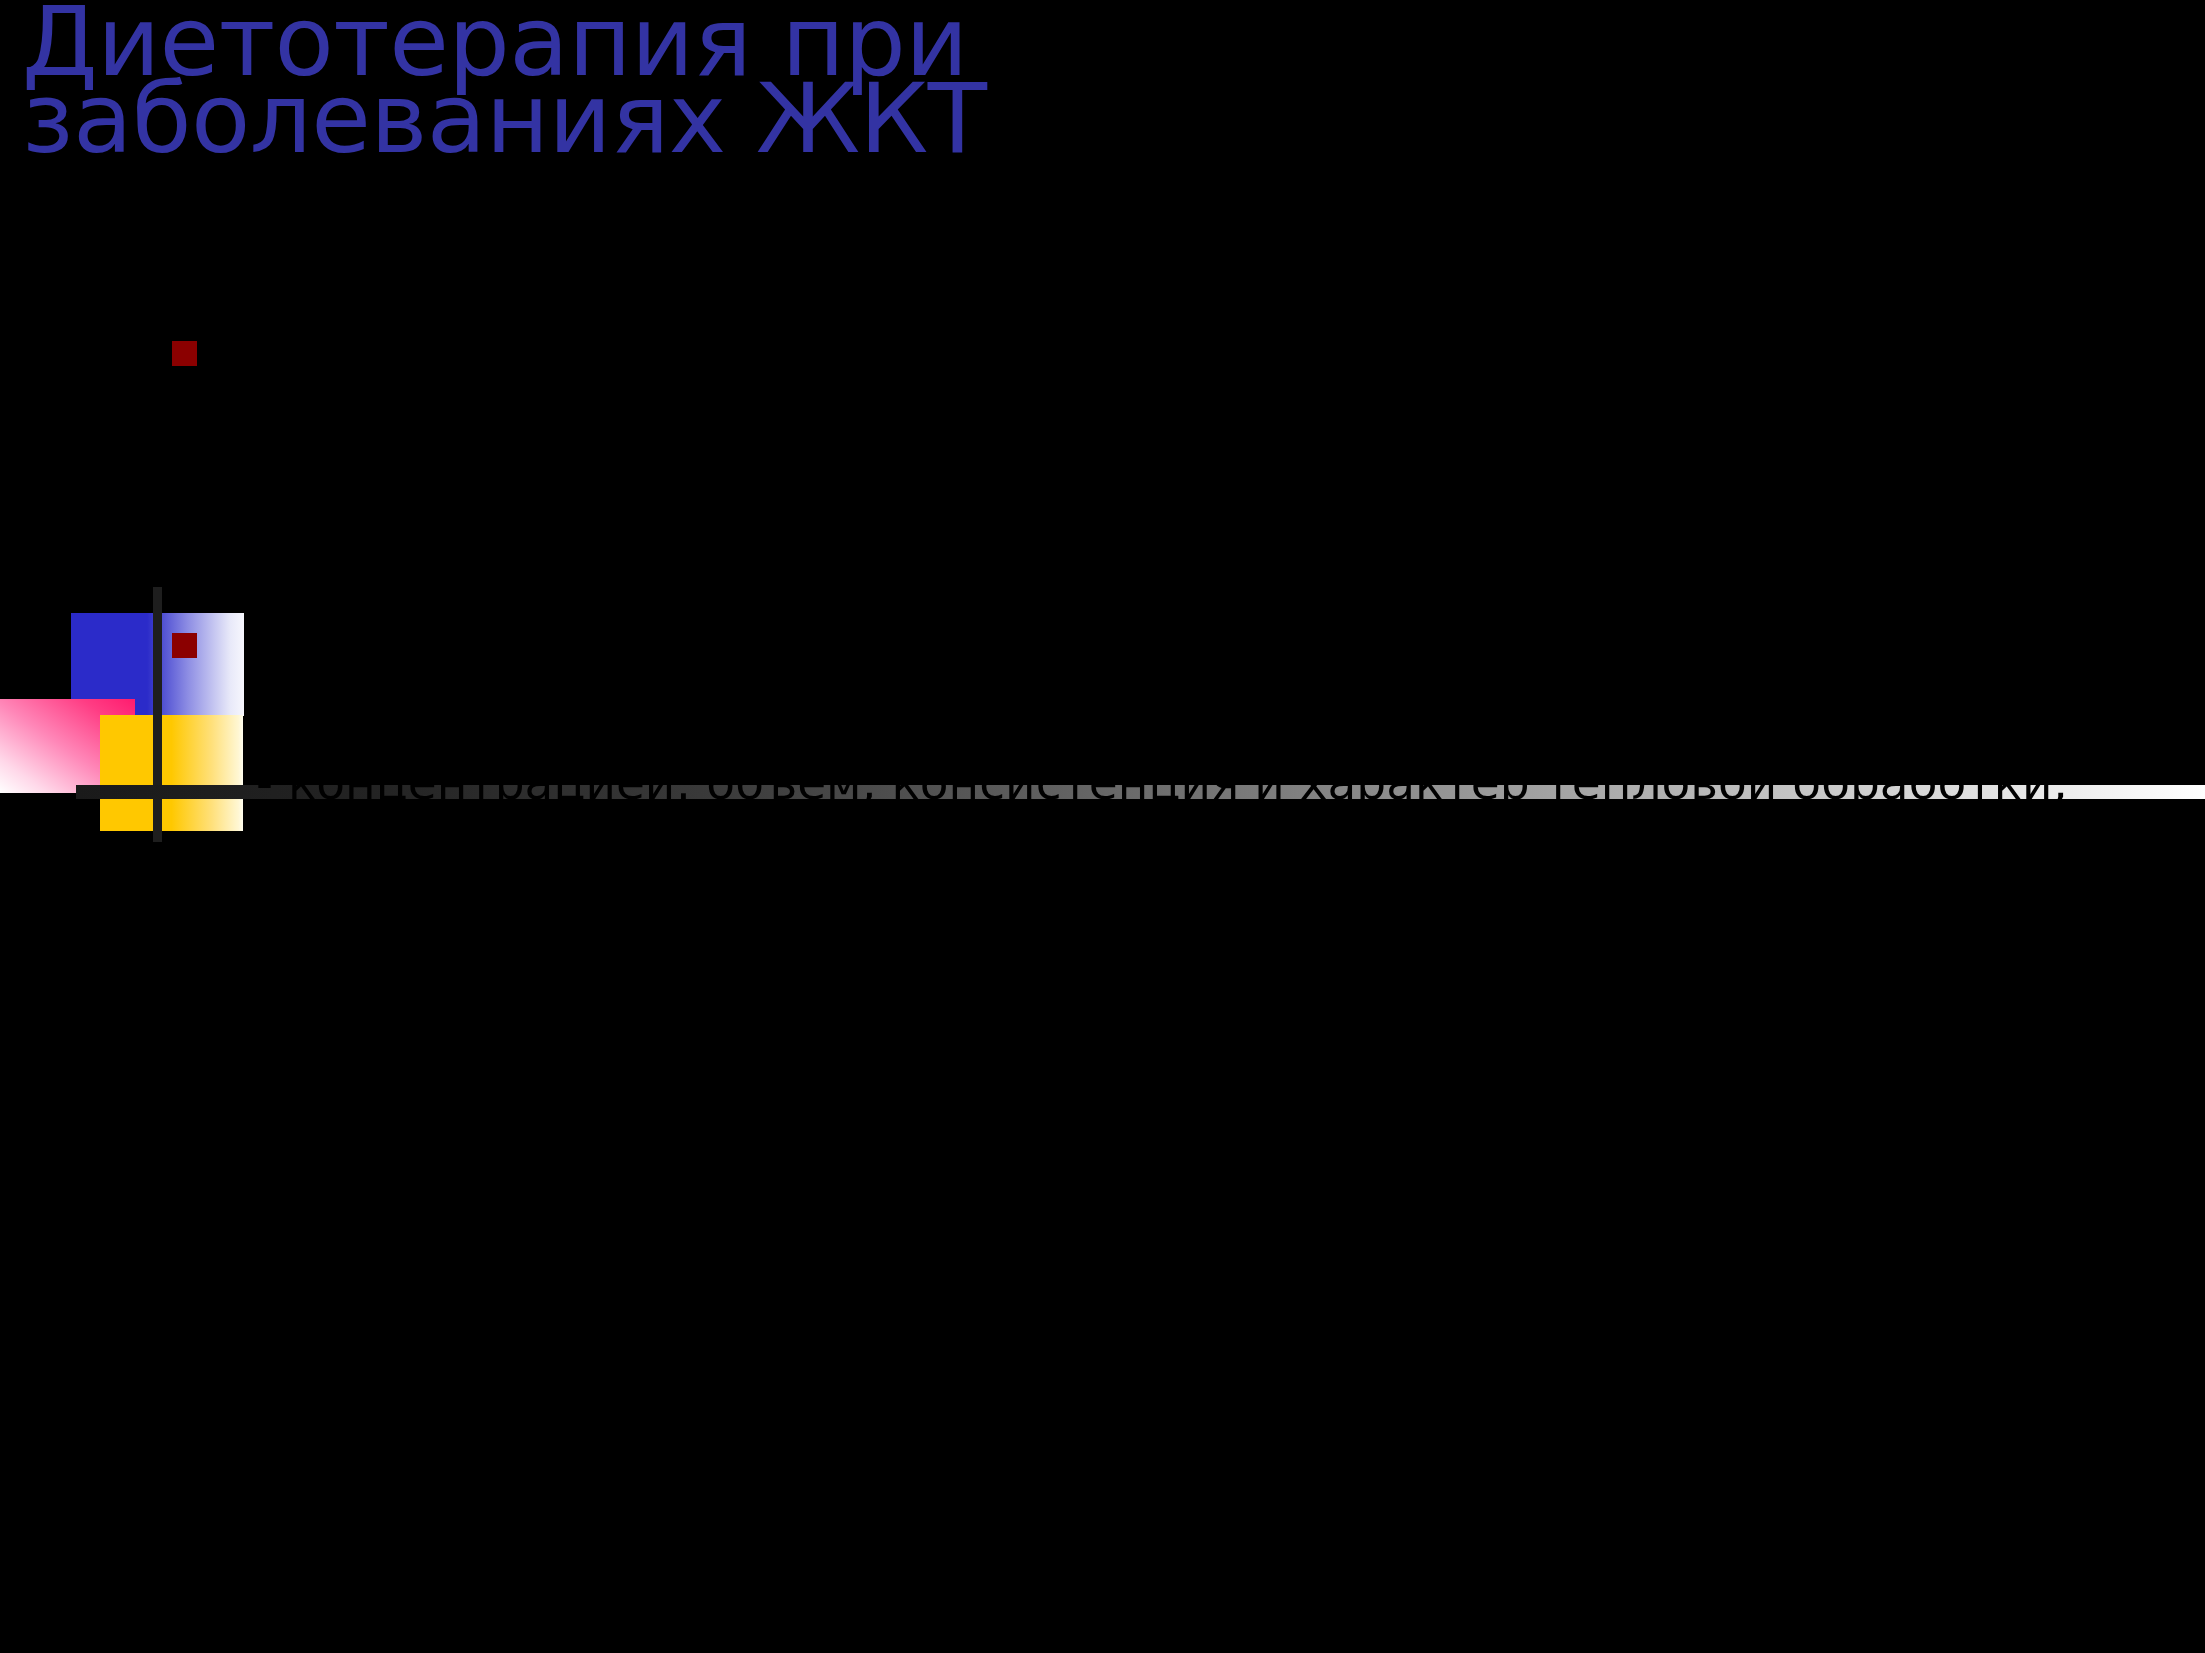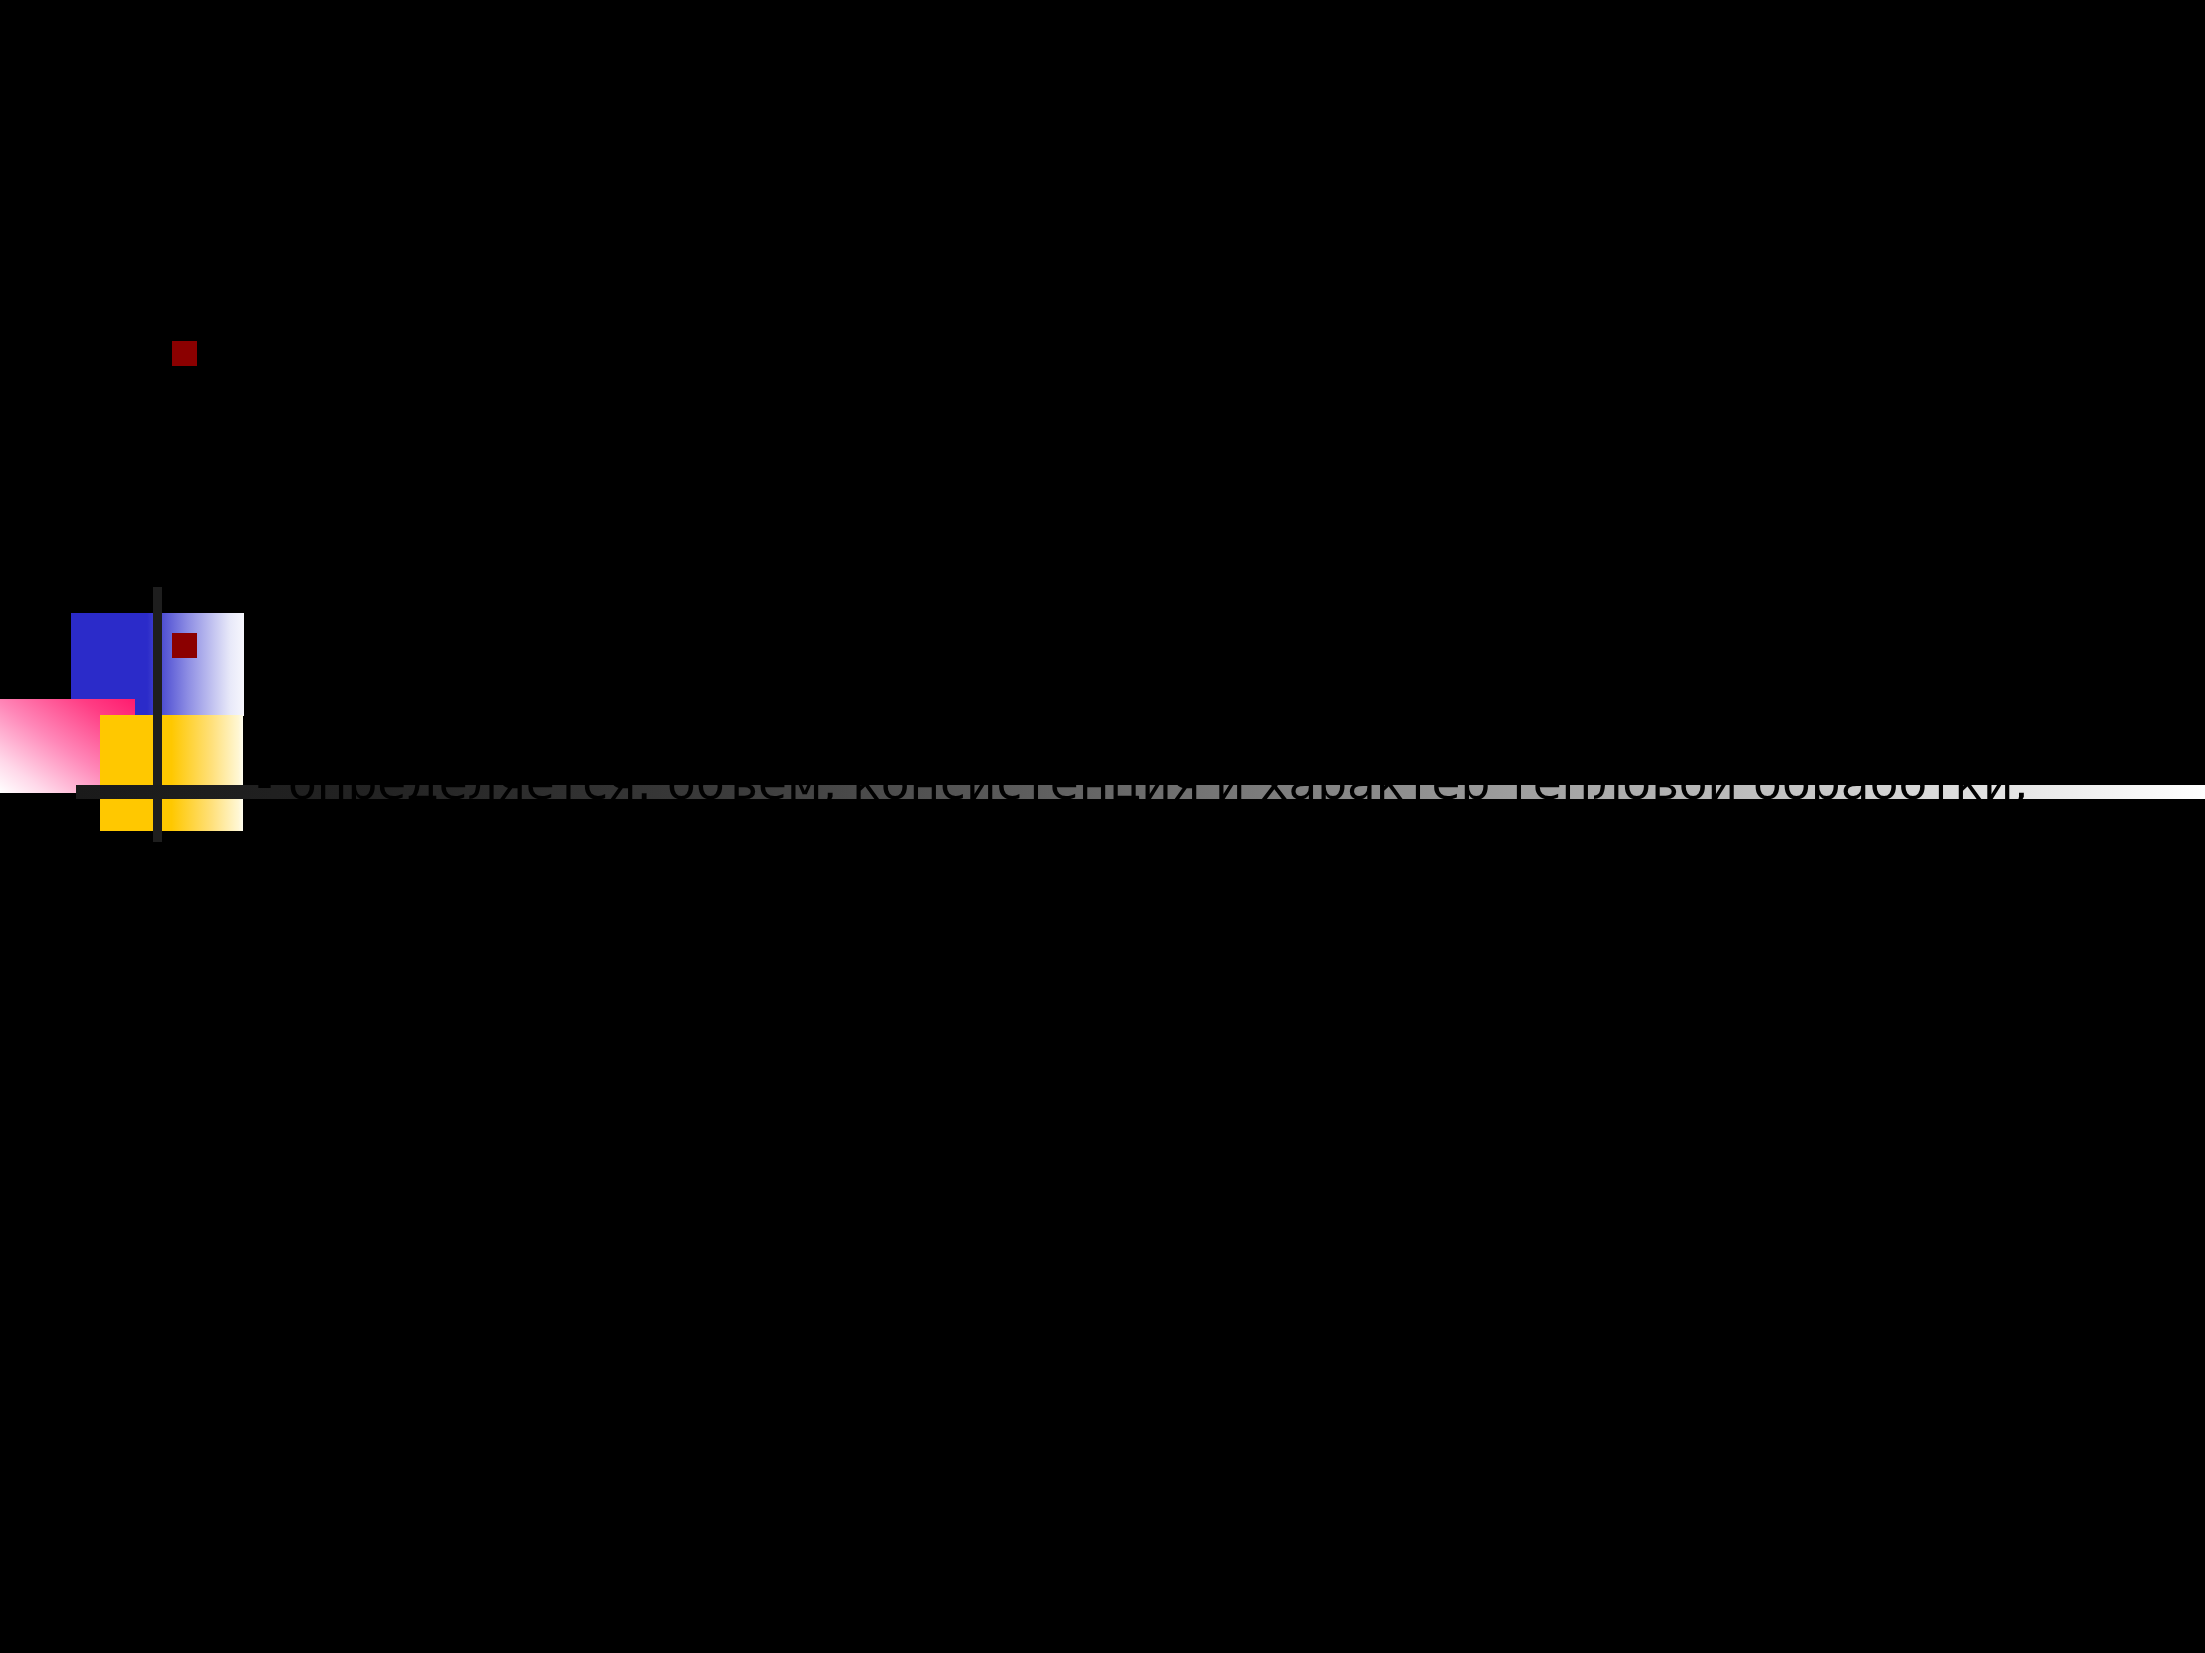--- a/index.html
+++ b/index.html
@@ -143,20 +143,21 @@
   .p4 { margin-top: 12px; }
   .p5 { margin-top: 11px; }
   .p6 { margin-top: 13.2px; }
   .p7 { margin-top: 12px; }
 </style>
 </head>
 <body>
 
 <div id="slide">
 
+  <div id="title">Диетотерапия при заболеваниях ЖКТ</div>
 
   <div id="motif">
     <div class="sq sq-blue"></div>
     <div class="sq sq-pink"></div>
     <div class="sq sq-yellow"></div>
     <div class="sq bar-v"></div>
   </div>
 
   <div id="bar-h"></div>
 
@@ -182,21 +183,21 @@
     <div class="para lvl1 p4">
       <span class="marker"></span>
       <span class="txt">Местное действие:</span>
     </div>
 
     <div class="para p5">
       <span class="txt">-   температура пищи: менее 15 и более 60 С°  - раздражающее действие;</span>
     </div>
 
     <div class="para just p6">
-      <span class="txt">-  определяется:  объем,  консистенция  и характер тепловой обработки;</span>
+      <span class="txt">-  концентрацией:  объем,  консистенция  и характер тепловой обработки;</span>
     </div>
 
     <div class="para just p7">
       <span class="txt">- химическое:  определяется  концентрацией ряда пищевых веществ (соль, эфирные масла, пряности).</span>
     </div>
 
   </div>
 </div>
 
 

